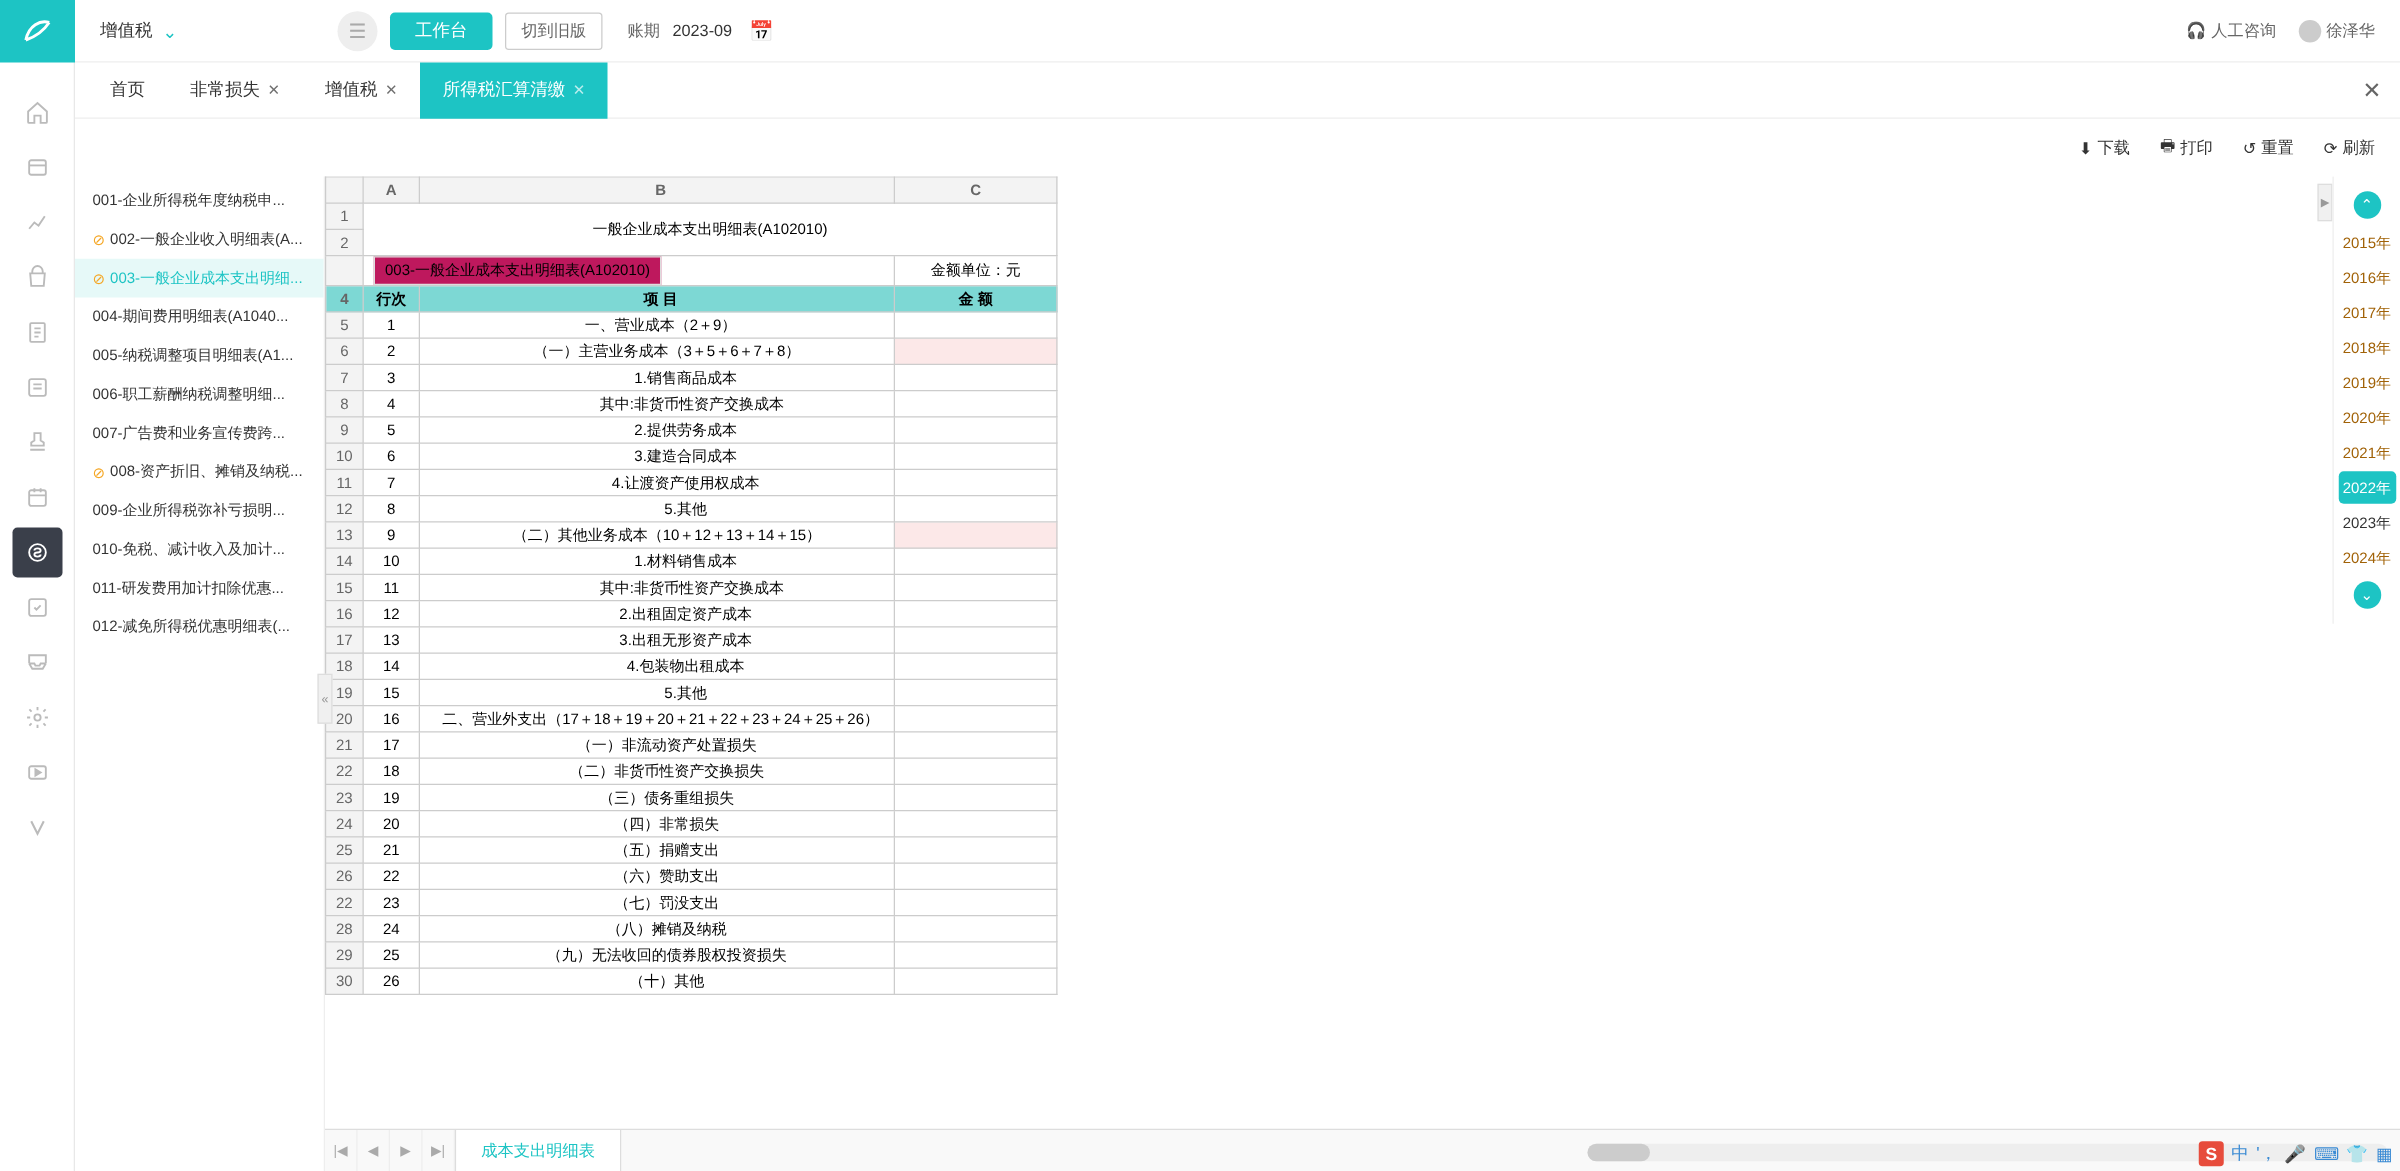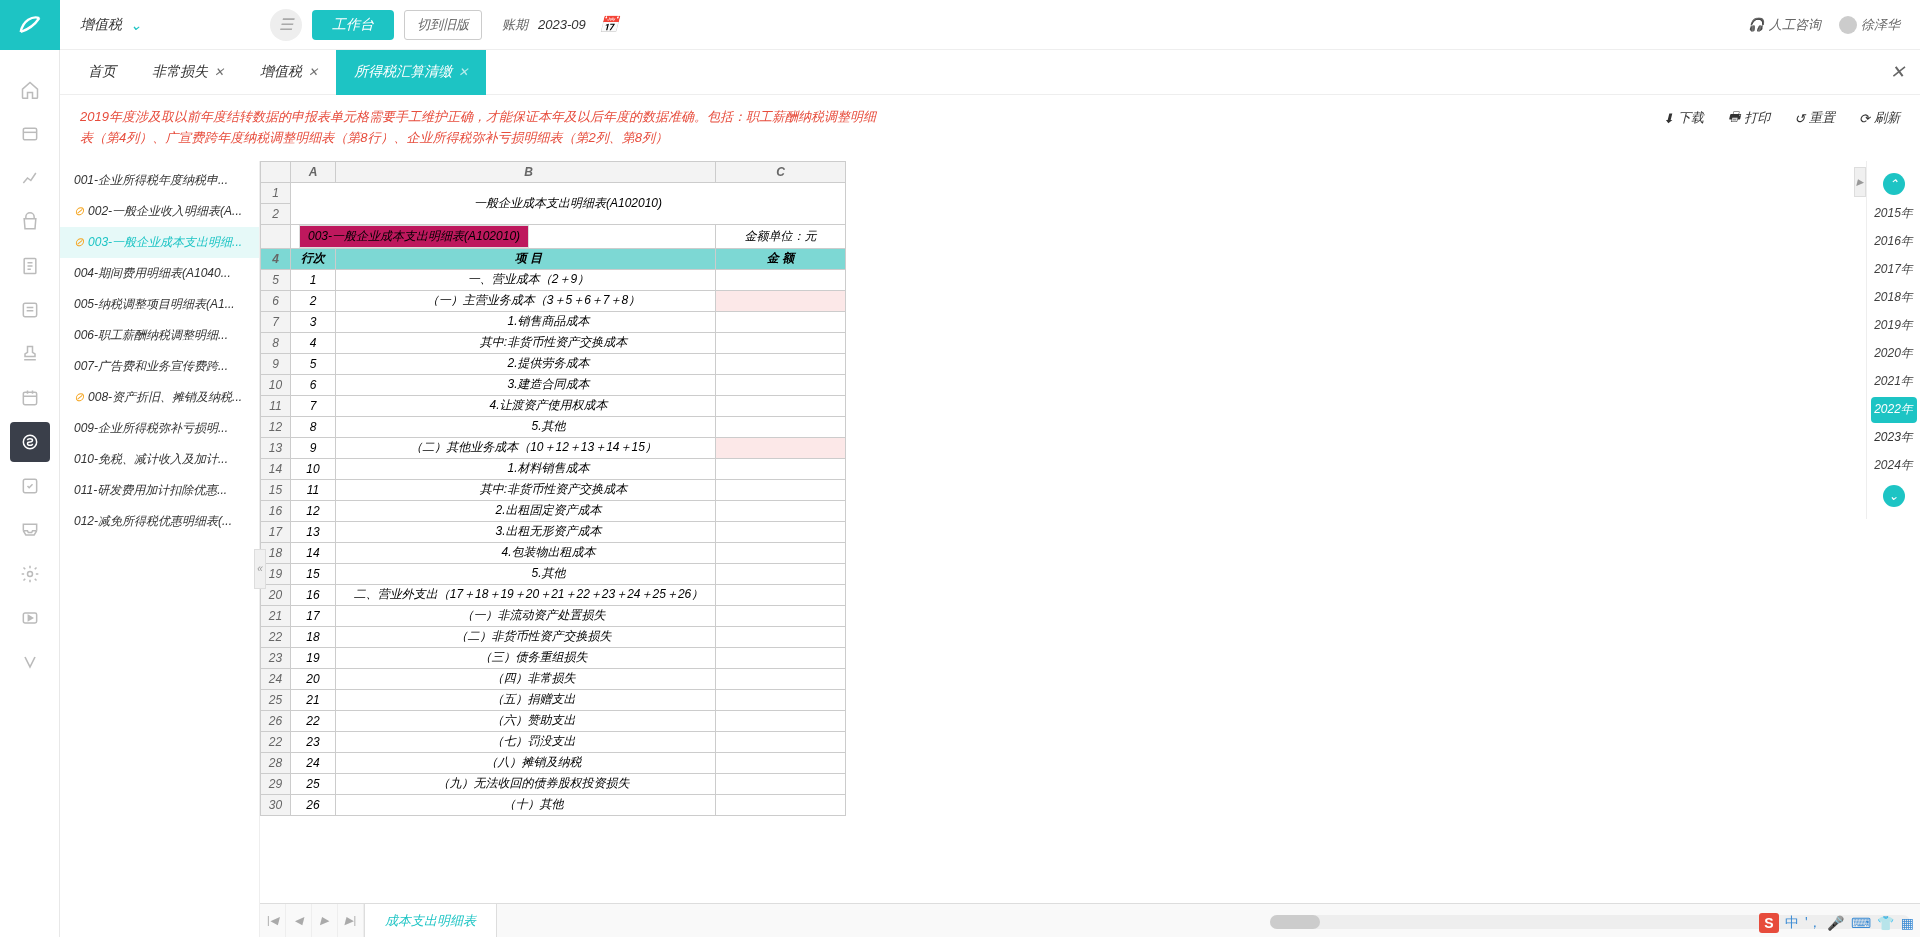--- a/index.html
+++ b/index.html
@@ -11,21 +11,21 @@
   width: 60px; background: #ffffff; border-right: 1px solid #e8e8e8;
   display: flex; flex-direction: column; align-items: center; padding-top: 0;
 }
 .logo-area { width: 60px; height: 50px; background: #1dc4c4; display: flex; align-items: center; justify-content: center; }
 .logo-area svg { width: 28px; height: 28px; }
 .nav-icons { display: flex; flex-direction: column; align-items: center; gap: 4px; margin-top: 20px; }
 .nav-icon { width: 40px; height: 40px; display: flex; align-items: center; justify-content: center; color: #bbb; cursor: pointer; border-radius: 4px; }
 .nav-icon.active { background: #3a3f4a; color: #fff; }
 .nav-icon svg { width: 20px; height: 20px; }
 
-.main { flex: 1; display: flex; flex-direction: column; background: #fff; font-style: italic; }
+.main { flex: 1; display: flex; flex-direction: column; background: #fff; }
 
 .top-bar { height: 50px; display: flex; align-items: center; padding: 0 20px; border-bottom: 1px solid #eee; gap: 10px; }
 .dropdown-main { display: flex; align-items: center; color: #333; font-size: 14px; gap: 8px; cursor: pointer; min-width: 180px; }
 .chevron-down { color: #1dc4c4; }
 .round-btn { width: 32px; height: 32px; border-radius: 16px; background: #eee; display: flex; align-items: center; justify-content: center; color: #aaa; }
 .btn-primary { background: #1dc4c4; color: #fff; padding: 6px 20px; border-radius: 4px; font-size: 14px; cursor: pointer; }
 .btn-outline { border: 1px solid #ccc; padding: 5px 12px; border-radius: 3px; font-size: 13px; cursor: pointer; color: #666; }
 .period-label { font-size: 13px; color: #666; margin-left: 10px; }
 .period-value { font-size: 13px; color: #333; }
 .calendar-icon { color: #1dc4c4; margin-left: 4px; }
@@ -69,21 +69,21 @@
 .breadcrumb-pill { background: #be185d; border: 1px solid #ddd; padding: 2px 8px; display: inline-block; font-size: 12px; }
 
 .sheet-tabs { height: 34px; border-top: 1px solid #ddd; display: flex; align-items: center; background: #f9f9f9; position: relative; }
 .sheet-nav { display: flex; border-right: 1px solid #ddd; height: 100%; }
 .sheet-nav span { width: 26px; display: flex; align-items: center; justify-content: center; color: #aaa; cursor: pointer; font-size: 11px; border-right: 1px solid #eee; }
 .sheet-tab { padding: 0 20px; height: 100%; display: flex; align-items: center; font-size: 13px; color: #1dc4c4; border-right: 1px solid #ddd; background: #fff; cursor: pointer; }
 .hscroll-track { position: absolute; right: 10px; bottom: 8px; width: 640px; height: 14px; background: #eee; border-radius: 7px; }
 .hscroll-thumb { position: absolute; left: 0; top: 0; width: 50px; height: 14px; background: #ccc; border-radius: 7px; }
 
 .year-rail { position: absolute; right: 0; top: 0; width: 54px; background: #fff; border-left: 1px solid #eee; padding: 8px 0; display: flex; flex-direction: column; align-items: center; gap: 2px; }
-.year-btn { width: 46px; height: 26px; display: flex; align-items: center; justify-content: center; font-size: 12px; color: #404040; cursor: pointer; border-radius: 4px; }
+.year-btn { width: 46px; height: 26px; display: flex; align-items: center; justify-content: center; font-size: 12px; color: #a16207; cursor: pointer; border-radius: 4px; }
 .year-btn.active { background: #1dc4c4; color: #fff; }
 .year-btn.current { color: #333; }
 .year-arrow { width: 22px; height: 22px; border-radius: 11px; background: #1dc4c4; color: #fff; display: flex; align-items: center; justify-content: center; font-size: 12px; margin: 4px 0; }
 .rail-expand { position: absolute; right: 54px; top: 6px; width: 12px; height: 30px; background: #f0f0f0; border: 1px solid #ddd; display: flex; align-items: center; justify-content: center; font-size: 9px; color: #999; }
 
 .ime-bar { position: absolute; right: 6px; bottom: 4px; display: flex; align-items: center; gap: 6px; font-size: 13px; z-index: 100; }
 .ime-logo { width: 20px; height: 20px; background: #e74c3c; color: #fff; display: flex; align-items: center; justify-content: center; font-weight: bold; border-radius: 3px; font-size: 14px; }
 .ime-item { color: #3b8bd4; font-size: 14px; }
 </style>
 </head>
@@ -218,21 +218,20 @@
           <div class="tab active">
             <span>所得税汇算清缴</span>
             <span class="tab-close">✕</span>
           </div>
         </div>
       <span class="tabs-close-all">✕</span>
     </div>
 
     <div class="content">
       <div class="notice-bar">
-        <div class="notice-text">2019年度涉及取以前年度结转数据的申报表单元格需要手工维护正确，才能保证本年及以后年度的数据准确。包括：职工薪酬纳税调整明细表（第4列）、广宣费跨年度纳税调整明细表（第8行）、企业所得税弥补亏损明细表（第2列、第8列）</div>
         <div class="actions-right">
           <div class="action-item">
               <span>⬇</span>
               <span>下载</span>
             </div>
           <div class="action-item">
               <span>🖶</span>
               <span>打印</span>
             </div>
           <div class="action-item">

